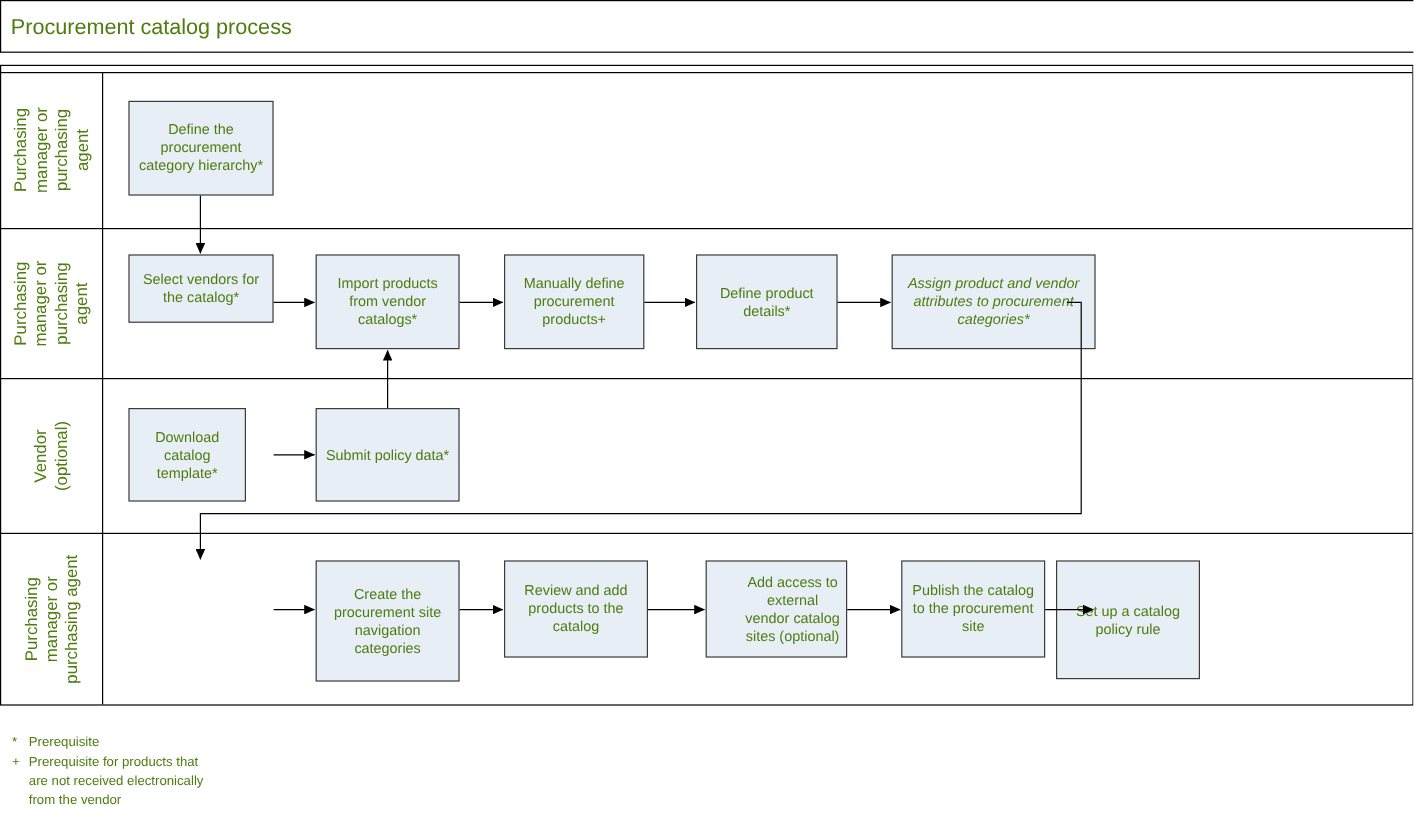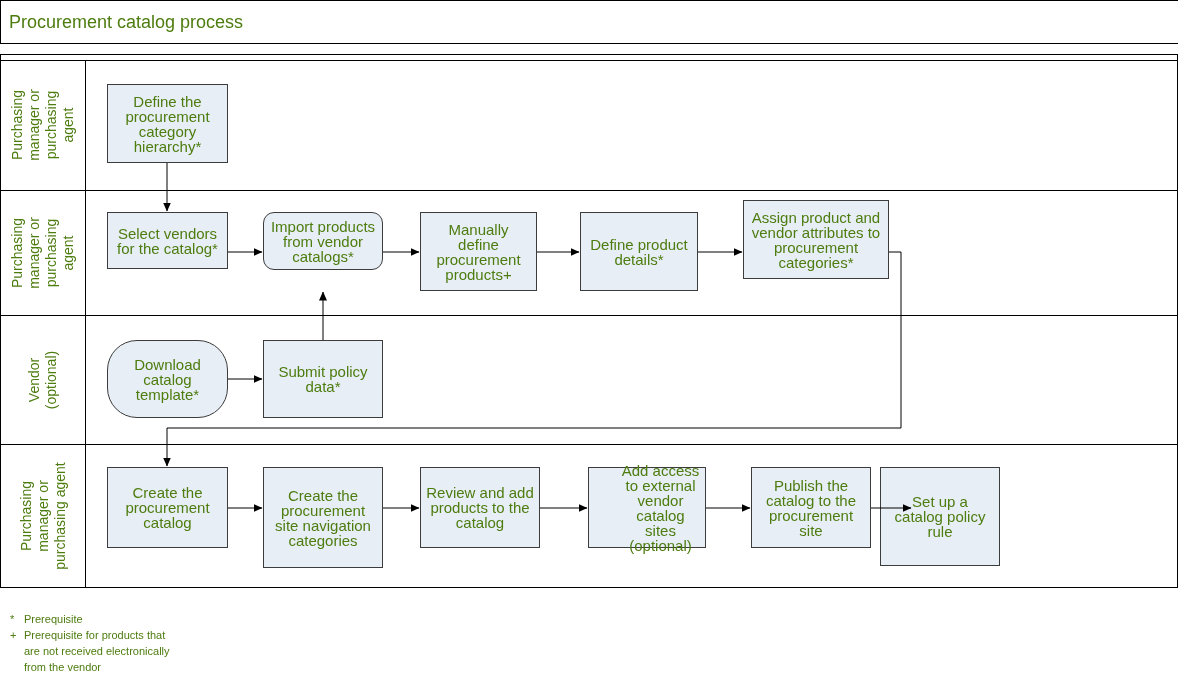--- a/index.html
+++ b/index.html
@@ -19,21 +19,21 @@
   }
   .hline { position:absolute; left:0; width:1177px; height:0; border-top:1px solid #000; }
   .vline { position:absolute; width:0; border-left:1px solid #000; }
   .lane-label {
     position:absolute; display:flex; align-items:center; justify-content:center;
     transform:rotate(-90deg); font-size:14px; line-height:17px; text-align:center;
   }
   .node {
     position:absolute; background:#e8eef6; border:1px solid #3c3c3c;
     display:flex; align-items:center; justify-content:center;
-    text-align:center; font-size:15px; line-height:15px; padding:2px 5px;
+    text-align:center; font-size:12px; line-height:15px; padding:2px 5px;
     box-sizing:border-box;
   }
   #connectors { position:absolute; left:0; top:0; pointer-events:none; }
   .footnotes { position:absolute; left:10px; top:611px; font-size:11px; line-height:16px; }
   .footnote { display:flex; }
   .footnote .marker { width:14px; flex:0 0 14px; }
   .footnote .note-text { max-width:150px; }
 </style>
 </head>
 <body>
@@ -60,29 +60,28 @@
   <div class="lane-label" style="left:-22px; top:338px; width:129px; height:84px;">
     <span style="max-width:70px;">Vendor (optional)</span>
   </div>
   <div class="lane-label" style="left:-29px; top:474px; width:143px; height:84px;">
     <span style="max-width:120px;">Purchasing manager or purchasing agent</span>
   </div>
 
   <div class="node" style="left:107px; top:84px;  width:121px; height:79px;">Define the procurement category hierarchy*</div>
 
   <div class="node" style="left:107px; top:212px; width:121px; height:57px;">Select vendors for the catalog*</div>
-  <div class="node" style="left:263px; top:212px; width:120px; height:58px;border-radius:11px;">Import products from vendor catalogs*</div>
+  <div class="node" style="left:263px; top:212px; width:120px; height:79px;">Import products from vendor catalogs*</div>
   <div class="node" style="left:420px; top:212px; width:117px; height:79px;">Manually define procurement products+</div>
   <div class="node" style="left:580px; top:212px; width:118px; height:79px;">Define product details*</div>
-  <div class="node" style="left:743px; top:200px; width:146px; height:79px;">Assign product and vendor attributes to procurement categories*</div>
+  <div class="node" style="left:743px; top:212px; width:170px; height:79px;font-style:italic;">Assign product and vendor attributes to procurement categories*</div>
 
-  <div class="node" style="left:107px; top:340px; width:121px; height:78px;border-radius:30px;">Download catalog template*</div>
+  <div class="node" style="left:107px; top:340px; width:98px; height:78px;">Download catalog template*</div>
   <div class="node" style="left:263px; top:340px; width:120px; height:78px;">Submit policy data*</div>
 
-  <div class="node" style="left:107px; top:467px; width:121px; height:81px;">Create the procurement catalog</div>
   <div class="node" style="left:263px; top:467px; width:120px; height:101px;">Create the procurement site navigation categories</div>
   <div class="node" style="left:420px; top:467px; width:120px; height:81px;">Review and add products to the catalog</div>
   <div class="node" style="left:588px; top:467px; width:118px; height:81px;padding-left:32px;">Add access to external vendor catalog sites (optional)</div>
   <div class="node" style="left:751px; top:467px; width:120px; height:81px;">Publish the catalog to the procurement site</div>
   <div class="node" style="left:880px; top:467px; width:120px; height:99px;">Set up a catalog policy rule</div>
 
   <svg id="connectors" width="1178" height="695">
     <defs>
       <marker id="arrow" viewBox="0 0 9 8" refX="8.5" refY="4" markerWidth="9" markerHeight="8" markerUnits="userSpaceOnUse" orient="auto">
         <path d="M0,0 L9,4 L0,8 Z" fill="#000"></path>

